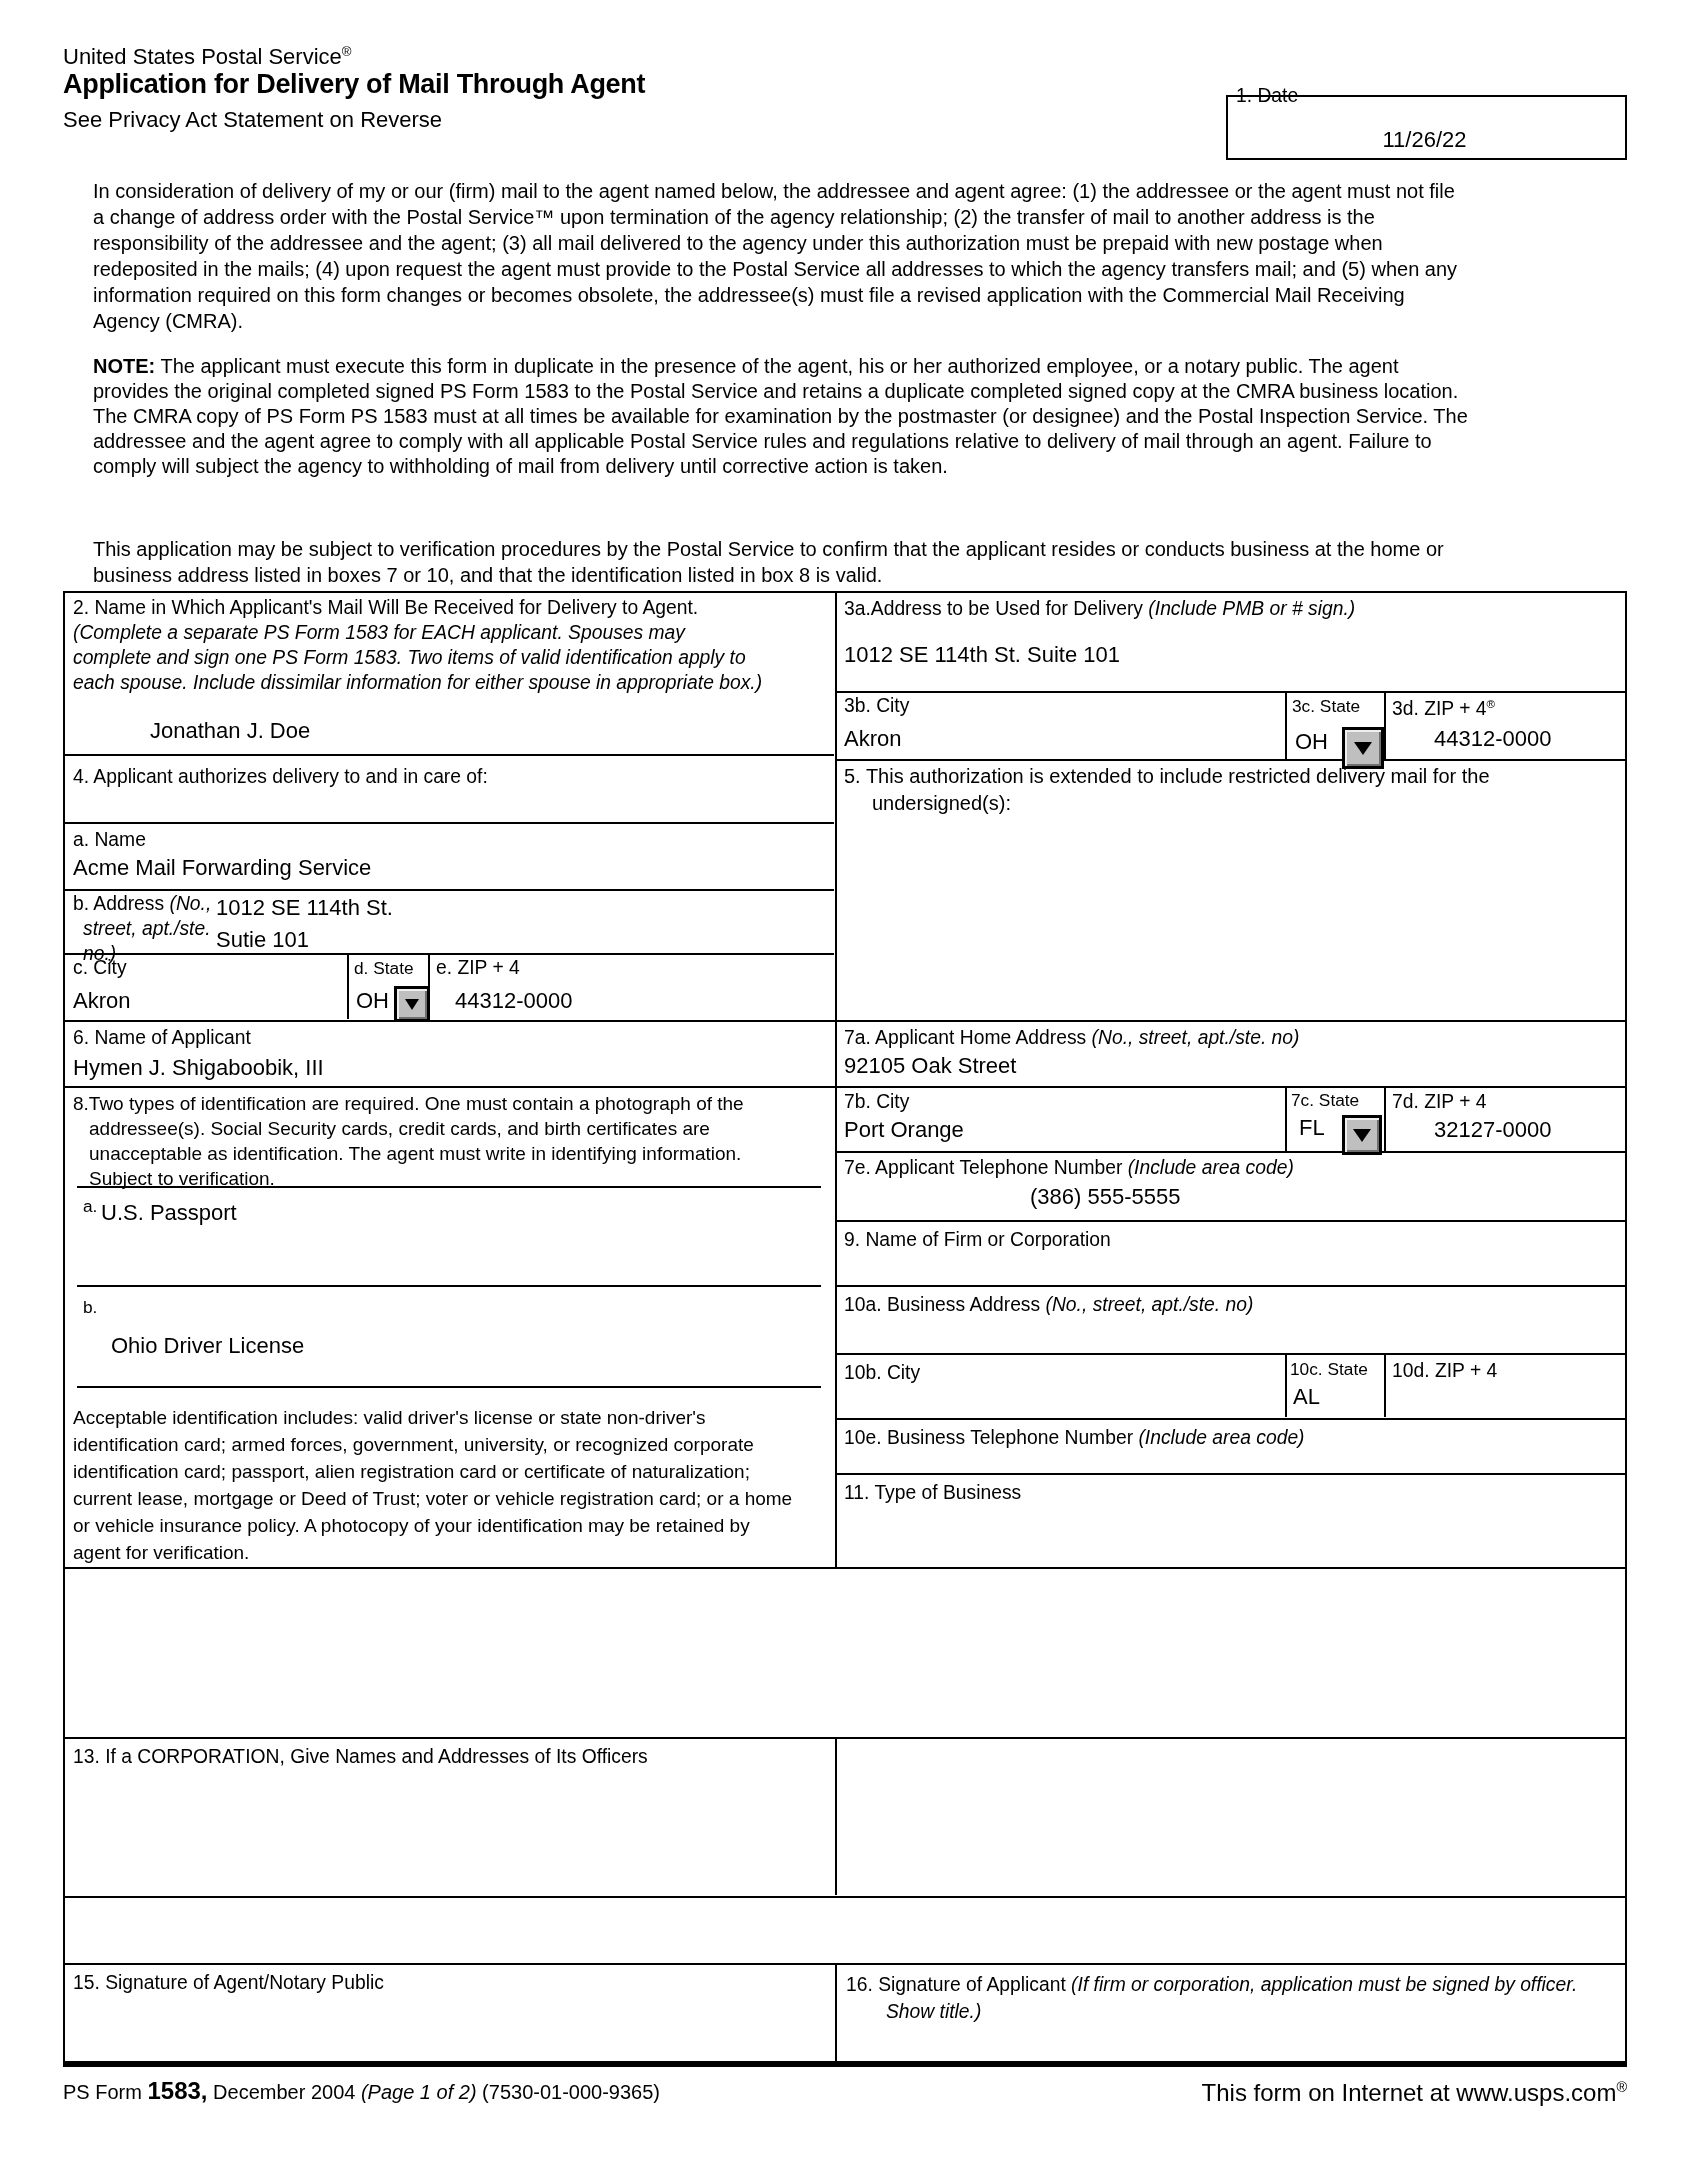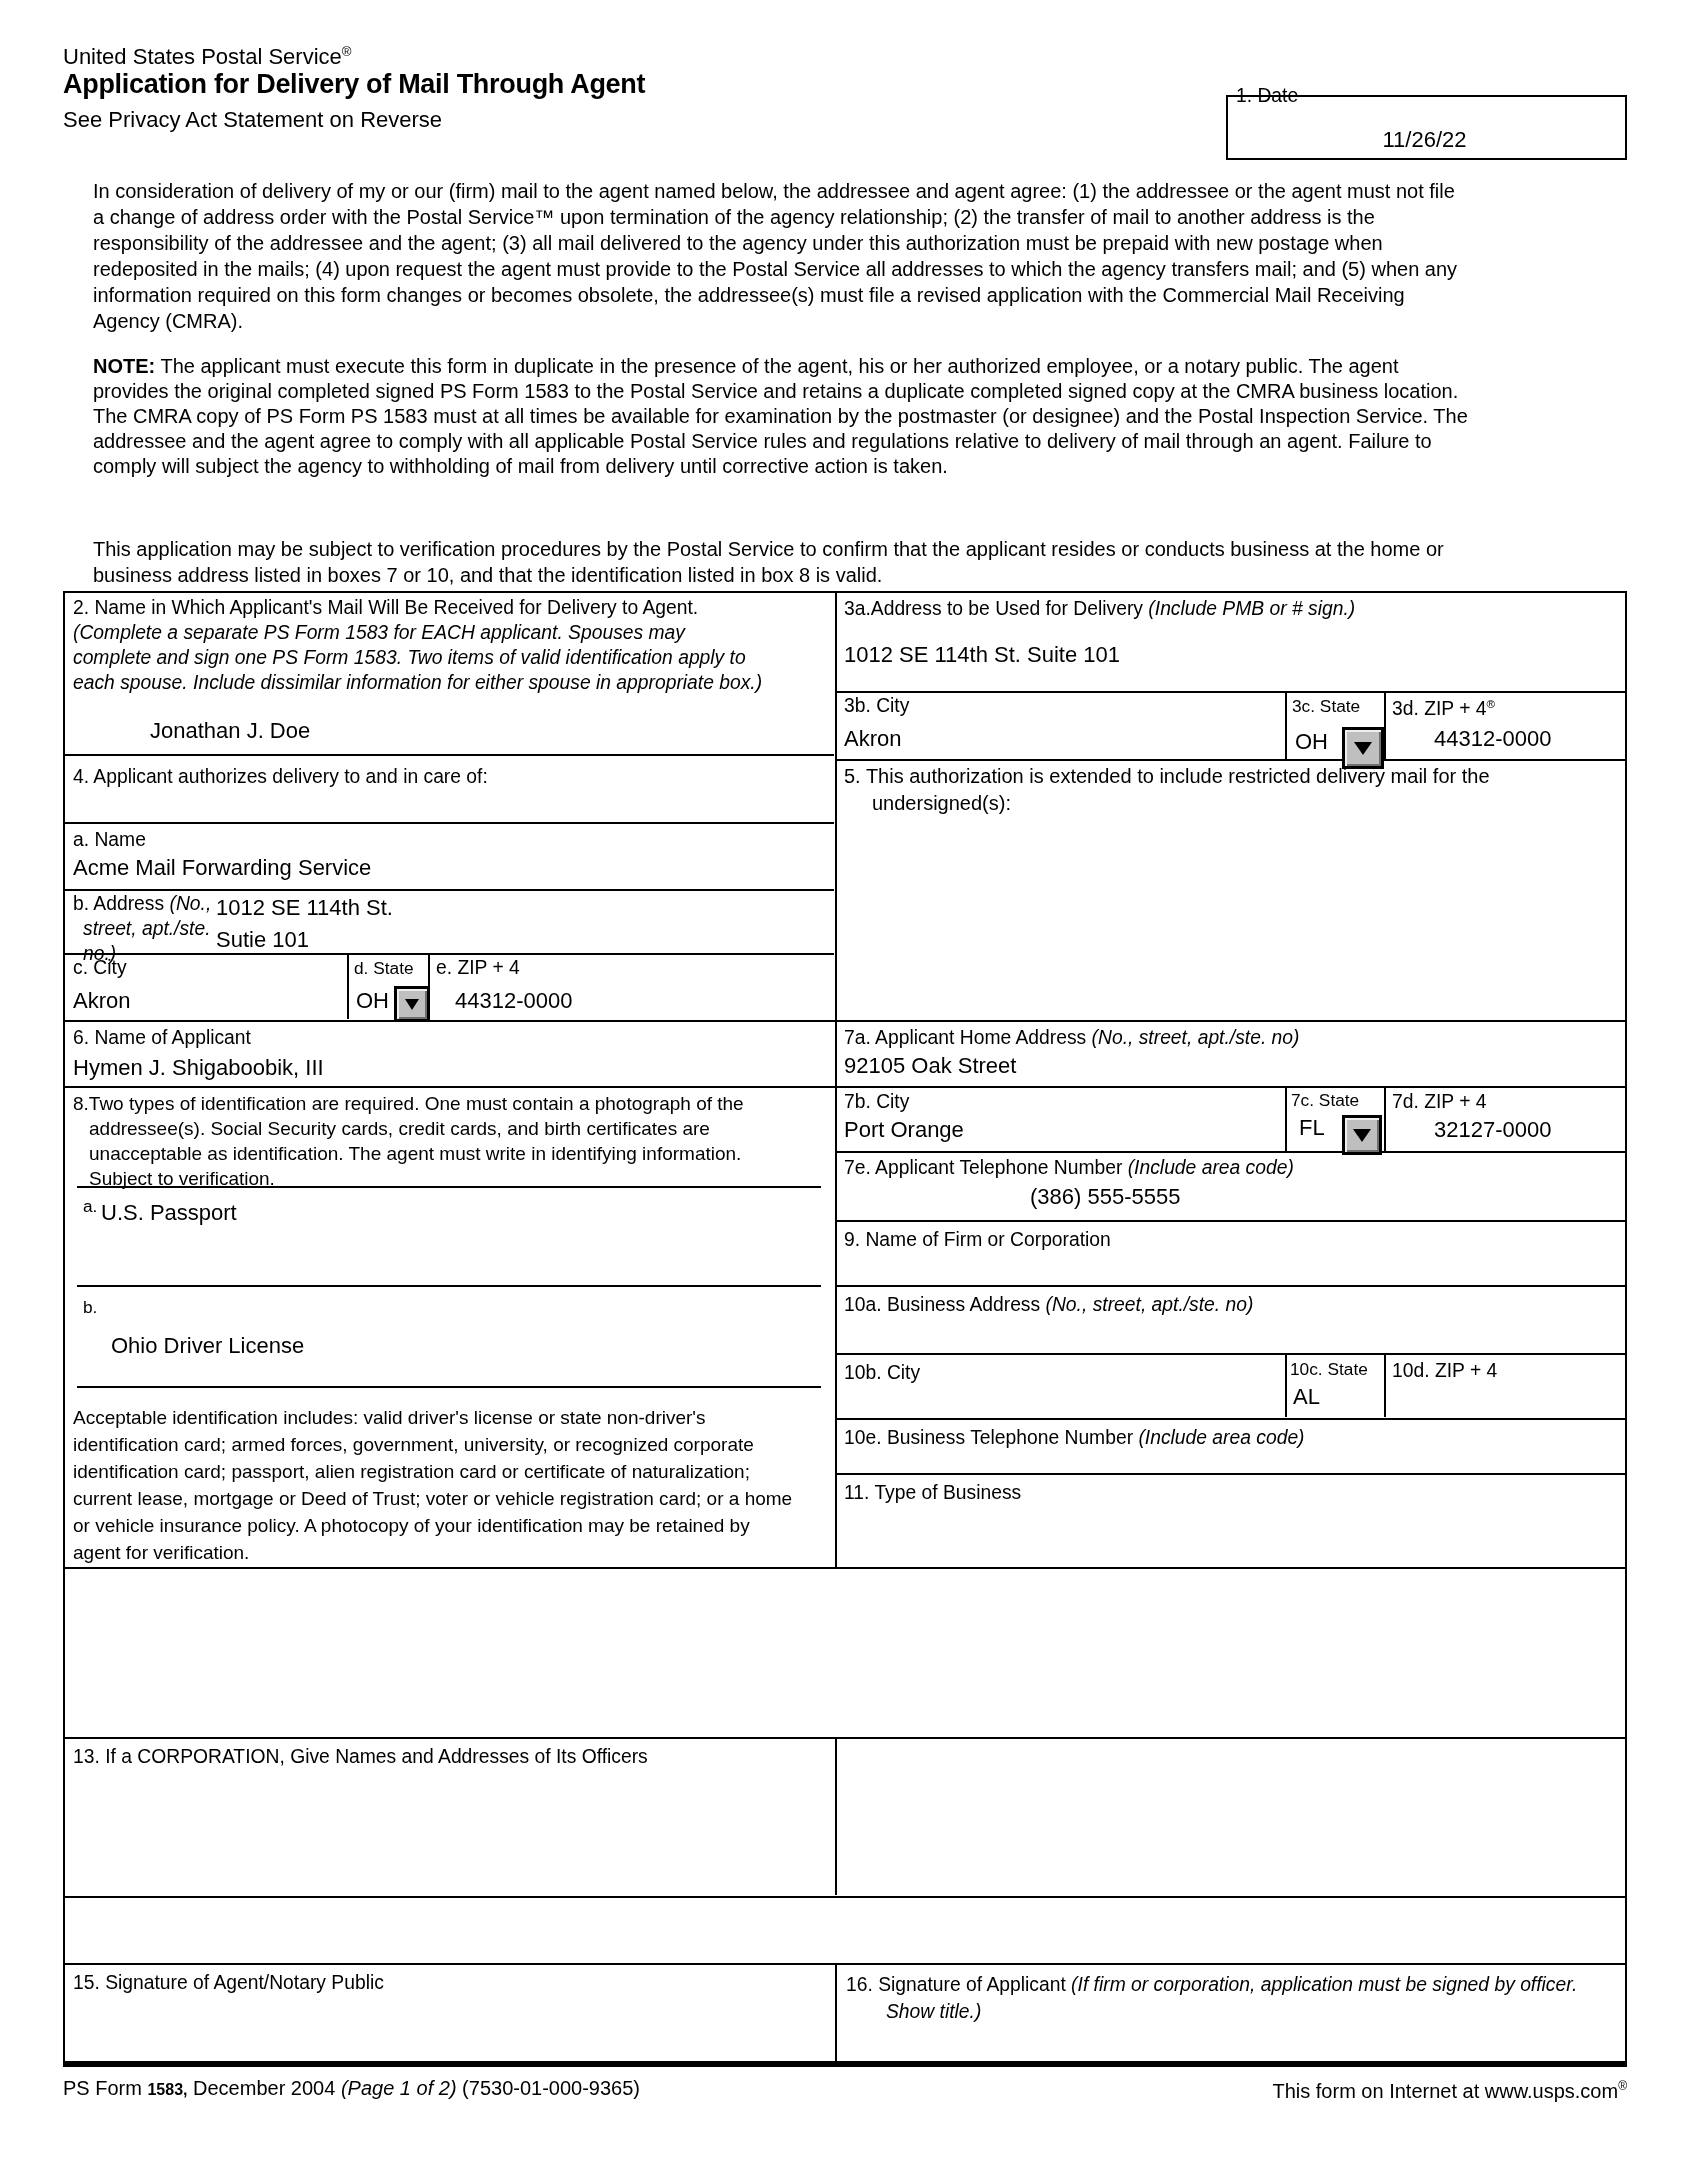--- a/index.html
+++ b/index.html
@@ -24,22 +24,22 @@
   #datebox-value{left:1226px;top:127px;width:397px;text-align:center;white-space:nowrap;font-size:22px;}
   #p1{left:93px;top:178px;width:1376px;}
   #p2{left:93px;top:354px;width:1386px;line-height:25px;}
   #p3{left:93px;top:536px;width:1376px;}
   .combo{position:absolute;background:#bfbfbf;border:3px solid #000;
          box-shadow:inset 2px 2px 0 #efefef, inset -2px -2px 0 #6f6f6f;
          display:flex;align-items:center;justify-content:center;}
   .combo-arrow{width:0;height:0;border-left:9px solid transparent;
                border-right:9px solid transparent;border-top:13px solid #000;}
   #footer-left{left:63px;top:2077px;font-size:20px;white-space:nowrap;}
-  #footer-left .formnum{font-size:16px;font-weight:bold;text-align:center;}
-  #footer-right{left:934px;top:2079px;width:693px;text-align:right;font-size:20px;white-space:nowrap;}
+  #footer-left .formnum{font-size:24px;font-weight:bold;text-align:center;}
+  #footer-right{left:934px;top:2079px;width:693px;text-align:right;font-size:24px;white-space:nowrap;}
 </style>
 </head>
 <body>
 
 <div id="page">
 
   <div class="abs" id="hdr-agency"><span>United States Postal Service</span><sup>®</sup></div>
   <div class="abs" id="hdr-title">Application for Delivery of Mail Through Agent</div>
   <div class="abs" id="hdr-privacy">See Privacy Act Statement on Reverse</div>
 

